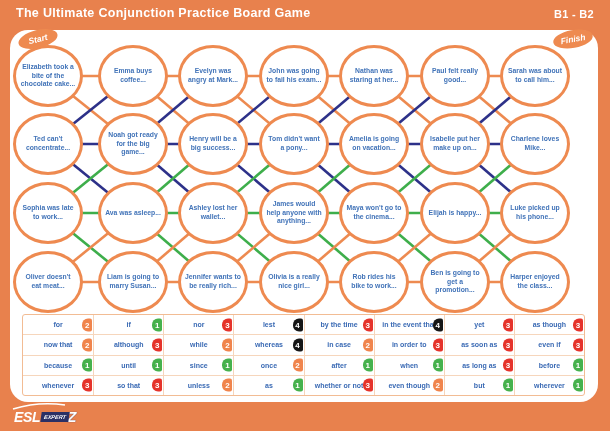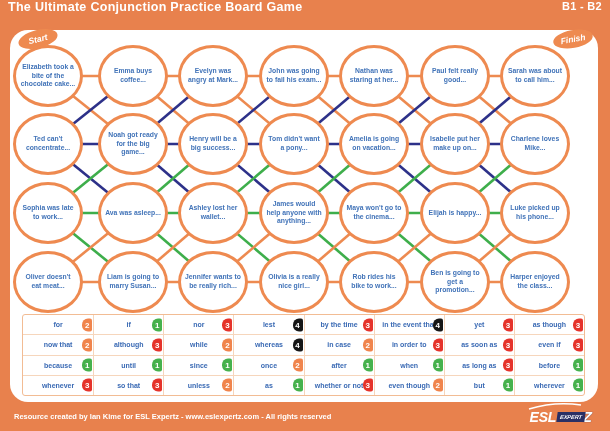--- a/index.html
+++ b/index.html
@@ -1,21 +1,21 @@
 <!DOCTYPE html>
 <html><head>
 <meta charset="utf-8">
 <style>
   html,body{margin:0;padding:0}
   body{
     width:610px;height:431px;position:relative;overflow:hidden;
     background:#E8814D;
     font-family:"Liberation Sans",sans-serif;
   }
-  .header{position:absolute;top:0;left:0;right:0;height:20px;display:flex;justify-content:space-between;align-items:flex-start;padding:0 8px;box-sizing:border-box}
+  .header{position:absolute;top:0;left:0;right:0;height:20px;display:flex;justify-content:space-between;align-items:flex-end;padding:0 16px;box-sizing:border-box}
   .title{color:#fff;font-size:12.5px;font-weight:bold;letter-spacing:.3px}
   .level{color:#fff;font-size:11px;font-weight:bold;letter-spacing:.3px}
 
   .board{position:absolute;left:10px;top:30px;width:588px;height:372px;background:#fff;border-radius:18px}
   .lines{position:absolute;left:0;top:0}
 
   .space{
     position:absolute;width:70px;height:62px;background:#fff;
     border:3px solid #EE8A50;border-radius:50%;
     display:flex;align-items:center;justify-content:center;text-align:center;
@@ -293,21 +293,20 @@
         </div>
         <div class="ct-cell">
           <span class="ct-word">wherever</span>
           <span class="ct-badge" style="background: rgb(70, 177, 76);">1</span>
         </div>
       </div>
     </div>
 </div>
 
 <div class="footer">
-  <div class="credit">Resource created by Ian Kime for ESL Expertz - www.eslexpertz.com - All rights reserved</div>
   <div class="logo">
     <svg class="logo-swoosh" width="54" height="9">
         <path d="M1,8 Q27,0 53,4" stroke="#fff" fill="none" stroke-width="1.5"></path>
       </svg>
     <span class="logo-esl">ESL</span>
     <span class="logo-expert">EXPERT</span>
     <span class="logo-z">Z</span>
   </div>
 </div>
 

